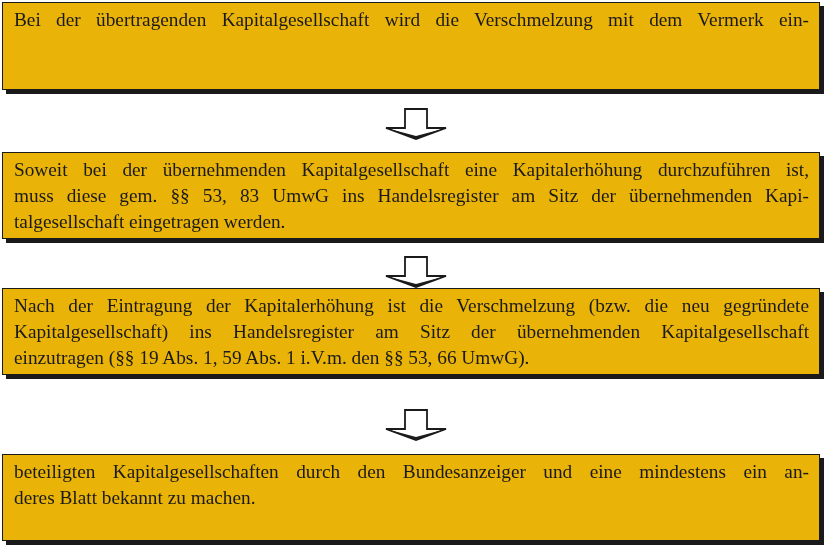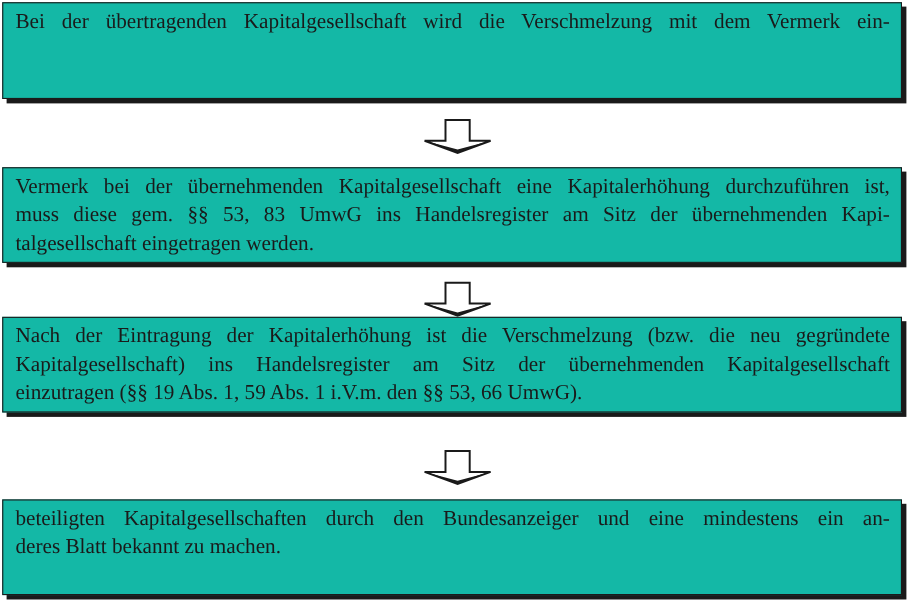--- a/index.html
+++ b/index.html
@@ -13,21 +13,21 @@
       position: relative;
       overflow: hidden;
       font-family: "Liberation Serif", "DejaVu Serif", serif;
       color: #1a1a1a;
     }
     .flow-box {
       position: absolute;
       left: 2px;
       width: 818px;
       box-sizing: border-box;
-      background: #14b8a6;
+      background: #eab308;
       border: 1.5px solid #1a1a1a;
       box-shadow: 4px 4px 0 #1a1a1a;
       padding: 4px 10px 0 11px;
       font-size: 19.3px;
       line-height: 26px;
       text-align: justify;
       text-align-last: left;
       hyphens: manual;
     }
     .flow-box .line {
@@ -60,21 +60,21 @@
 <div class="flow-box" id="box-1">
   <span class="line">Bei der übertragenden Kapitalgesellschaft wird die Verschmelzung mit dem Vermerk ein-</span>
 </div>
 
 <svg class="arrow" id="arrow-1" viewBox="0 0 66 34">
   <path d="M22 2 H44 V21 H63 L33 32 L3 21 H22 Z" fill="#ffffff" stroke="#1a1a1a" stroke-width="1.8" stroke-linejoin="miter"></path>
   <path d="M3 21 L33 32 L63 21 L33 29 Z" fill="#1a1a1a"></path>
 </svg>
 
 <div class="flow-box" id="box-2">
-  <span class="line">Vermerk bei der übernehmenden Kapitalgesellschaft eine Kapitalerhöhung durchzuführen ist,</span>
+  <span class="line">Soweit bei der übernehmenden Kapitalgesellschaft eine Kapitalerhöhung durchzuführen ist,</span>
   <span class="line">muss diese gem. §§ 53, 83 UmwG ins Handelsregister am Sitz der übernehmenden Kapi-</span>
   <span class="line last">talgesellschaft eingetragen werden.</span>
 </div>
 
 <svg class="arrow" id="arrow-2" viewBox="0 0 66 34">
   <path d="M22 2 H44 V21 H63 L33 32 L3 21 H22 Z" fill="#ffffff" stroke="#1a1a1a" stroke-width="1.8" stroke-linejoin="miter"></path>
   <path d="M3 21 L33 32 L63 21 L33 29 Z" fill="#1a1a1a"></path>
 </svg>
 
 <div class="flow-box" id="box-3">

